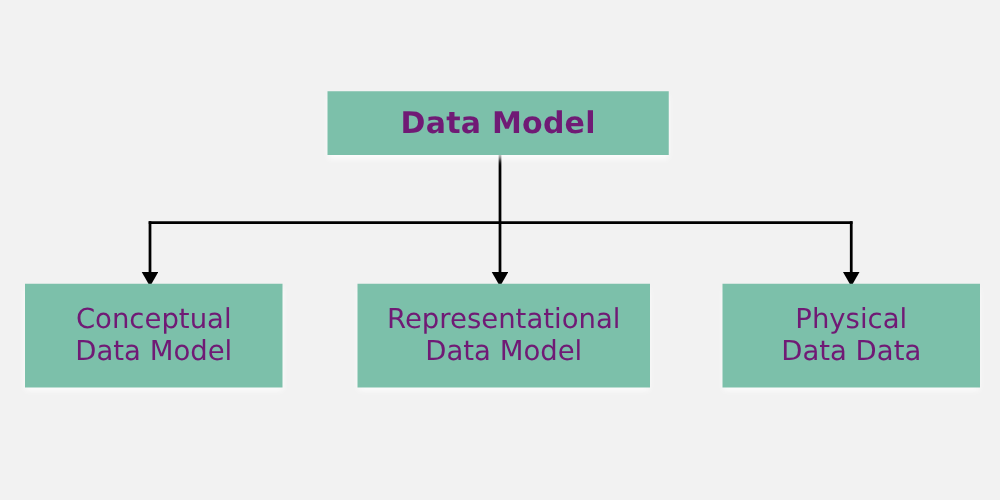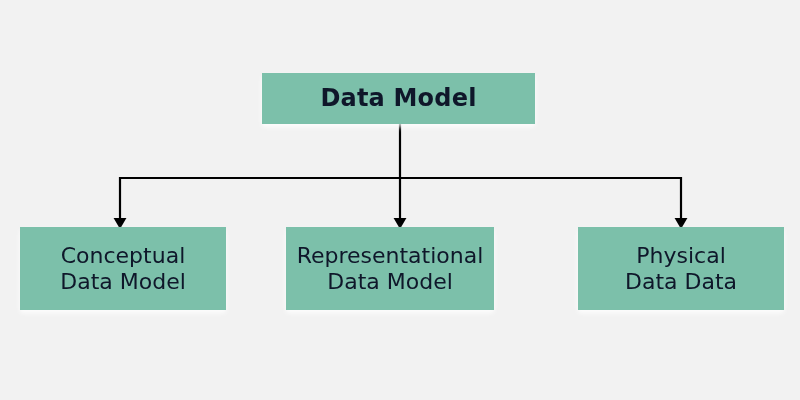--- a/index.html
+++ b/index.html
@@ -31,21 +31,21 @@
     position: absolute;
     background: #7cc0aa;
     box-shadow: 0 3px 5px rgba(255, 255, 255, 0.85);
     display: flex;
     align-items: center;
     justify-content: center;
     text-align: center;
     box-sizing: border-box;
   }
   .node-label {
-    color: #0f172a;
+    color: #701a75;
     line-height: 1.16;
     white-space: pre-line;
   }
   
   #node-root {
     left: 262px;
     top: 73px;
     width: 273px;
     height: 51px;
   }
@@ -57,21 +57,21 @@
   
   .node-child {
     top: 227px;
     height: 83px;
   }
   .node-child .node-label {
     font-size: 22px;
     font-weight: normal;
   }
   #node-child-0 { left: 20px;  width: 206px; }
-  #node-child-1 { left: 286px; width: 208px; text-align: center; }
+  #node-child-1 { left: 286px; width: 234px; text-align: center; }
   #node-child-2 { left: 578px; width: 206px; }
 </style>
 </head>
 <body>
 
 <div id="diagram-canvas">
 
   <svg class="connector-layer" viewBox="0 0 800 400" width="800" height="400" xmlns="http://www.w3.org/2000/svg">
     <defs>
       <marker id="arrow-head" markerWidth="9" markerHeight="9" refX="0.6" refY="3" orient="auto" markerUnits="strokeWidth">

